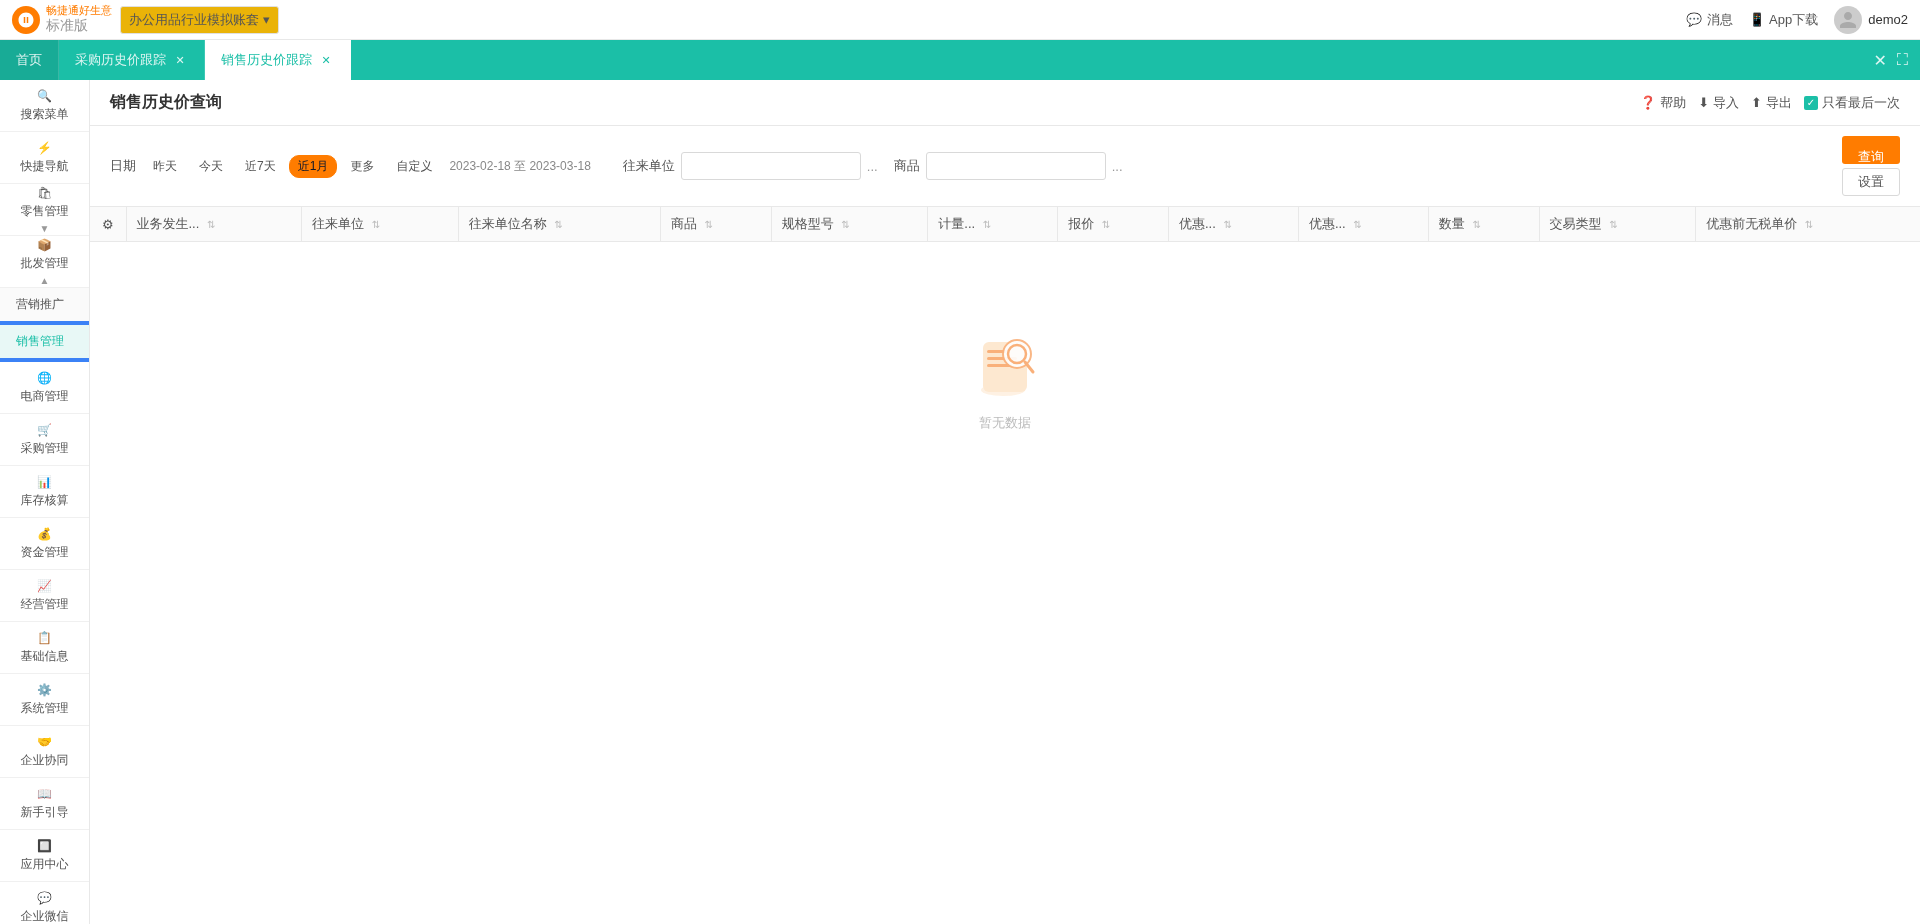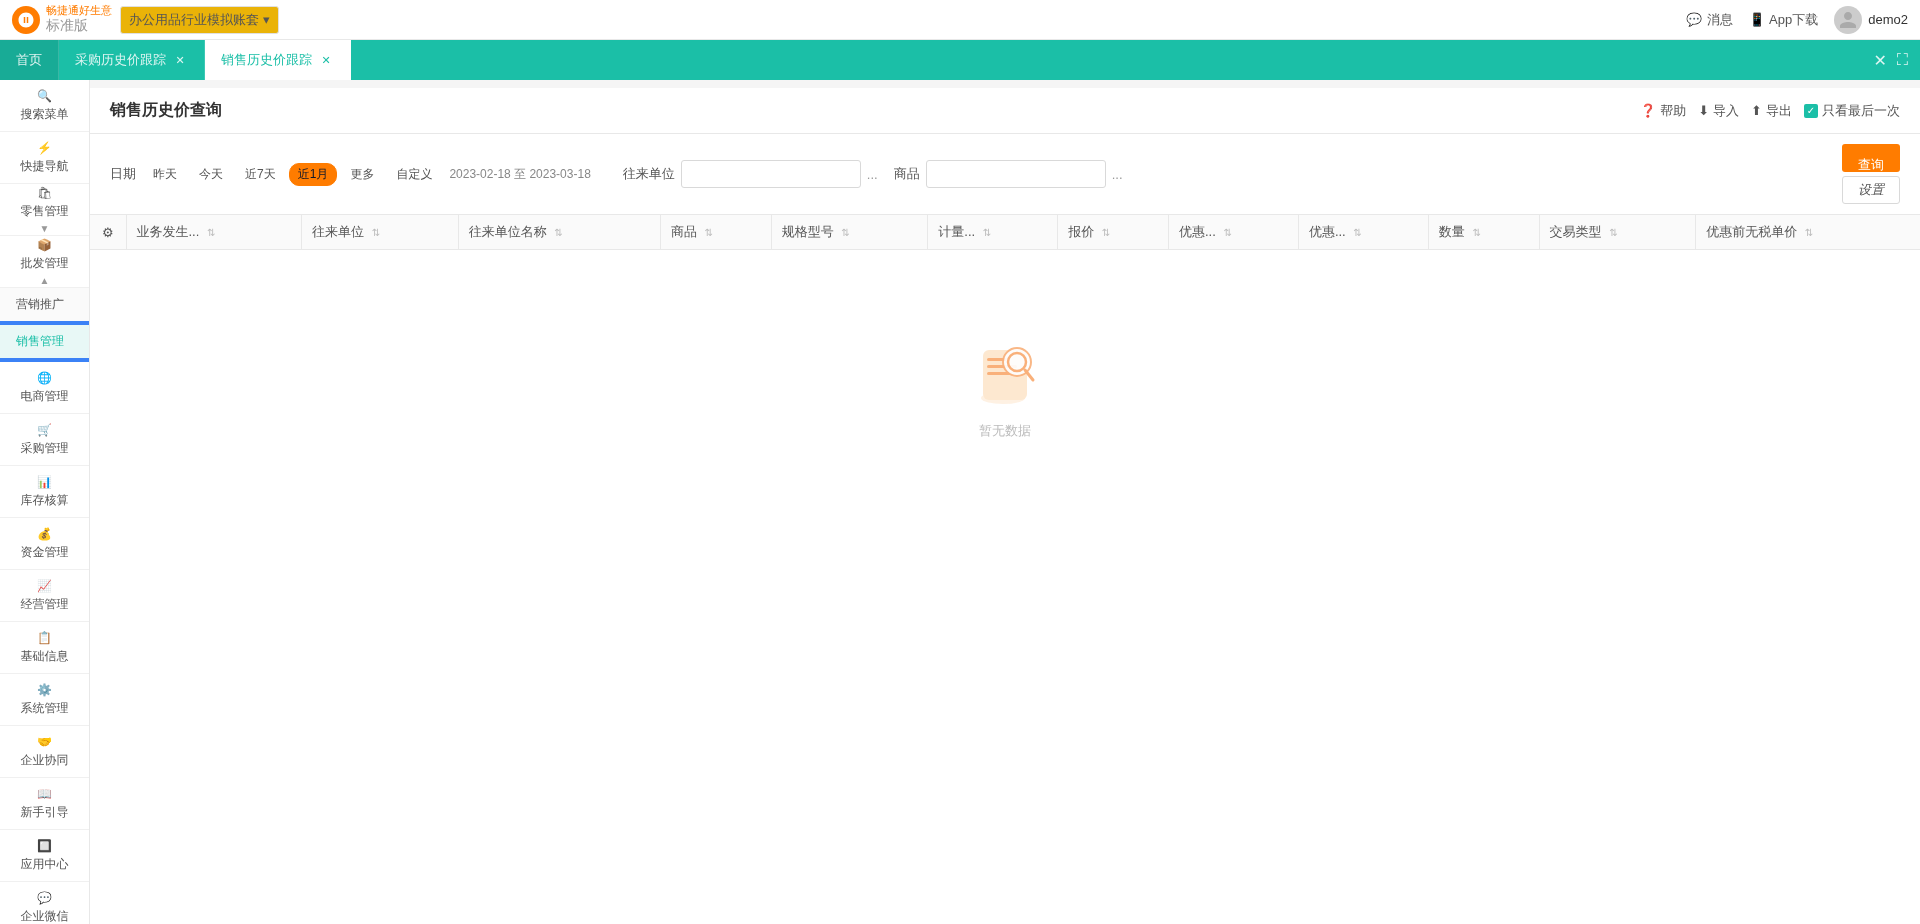--- a/index.html
+++ b/index.html
@@ -98,21 +98,20 @@
     }
     .sidebar-sub-item.active { color: #1bbfa7; background: #e8f8f6; }
 
     
     .content {
       flex: 1;
       display: flex;
       flex-direction: column;
       overflow: hidden;
       background: #f5f5f5;
-      margin-top: 8px;
     }
 
     
     .page-header {
       background: #fff;
       padding: 12px 20px;
       display: flex;
       align-items: center;
       justify-content: space-between;
       border-bottom: 1px solid #e8e8e8;
@@ -143,21 +142,21 @@
     .date-pill.active { background: #ff7c00; color: #0f172a; border-color: #ff7c00; }
     .date-range { font-size: 12px; color: #888; }
     .filter-divider { color: #ddd; }
 
     .filter-input-group { display: flex; align-items: center; gap: 6px; }
     .filter-input-label { font-size: 13px; color: #555; }
     .filter-input { height: 28px; border: 1px solid #d9d9d9; border-radius: 3px; padding: 0 8px; font-size: 13px; color: #333; width: 180px; outline: none; }
     .filter-dots { color: #999; font-size: 13px; cursor: pointer; }
 
     .btn-query { background: #ff7c00; color: white; border: none; padding: 12px 16px; border-radius: 3px; font-size: 13px; cursor: pointer; height: 28px; }
-    .btn-setting { background: #fff; color: #555; border: 1px solid #d9d9d9; padding: 4px 12px; border-radius: 3px; font-size: 13px; cursor: pointer; height: 28px; font-style: italic; }
+    .btn-setting { background: #fff; color: #555; border: 1px solid #d9d9d9; padding: 4px 12px; border-radius: 3px; font-size: 13px; cursor: pointer; height: 28px; }
 
     
     .table-area {
       flex: 1;
       overflow: auto;
       background: #fff;
       margin: 0;
     }
     table { width: 100%; border-collapse: collapse; font-size: 13px; }
     thead tr { background: #fafafa; border-bottom: 1px solid #e8e8e8; }

